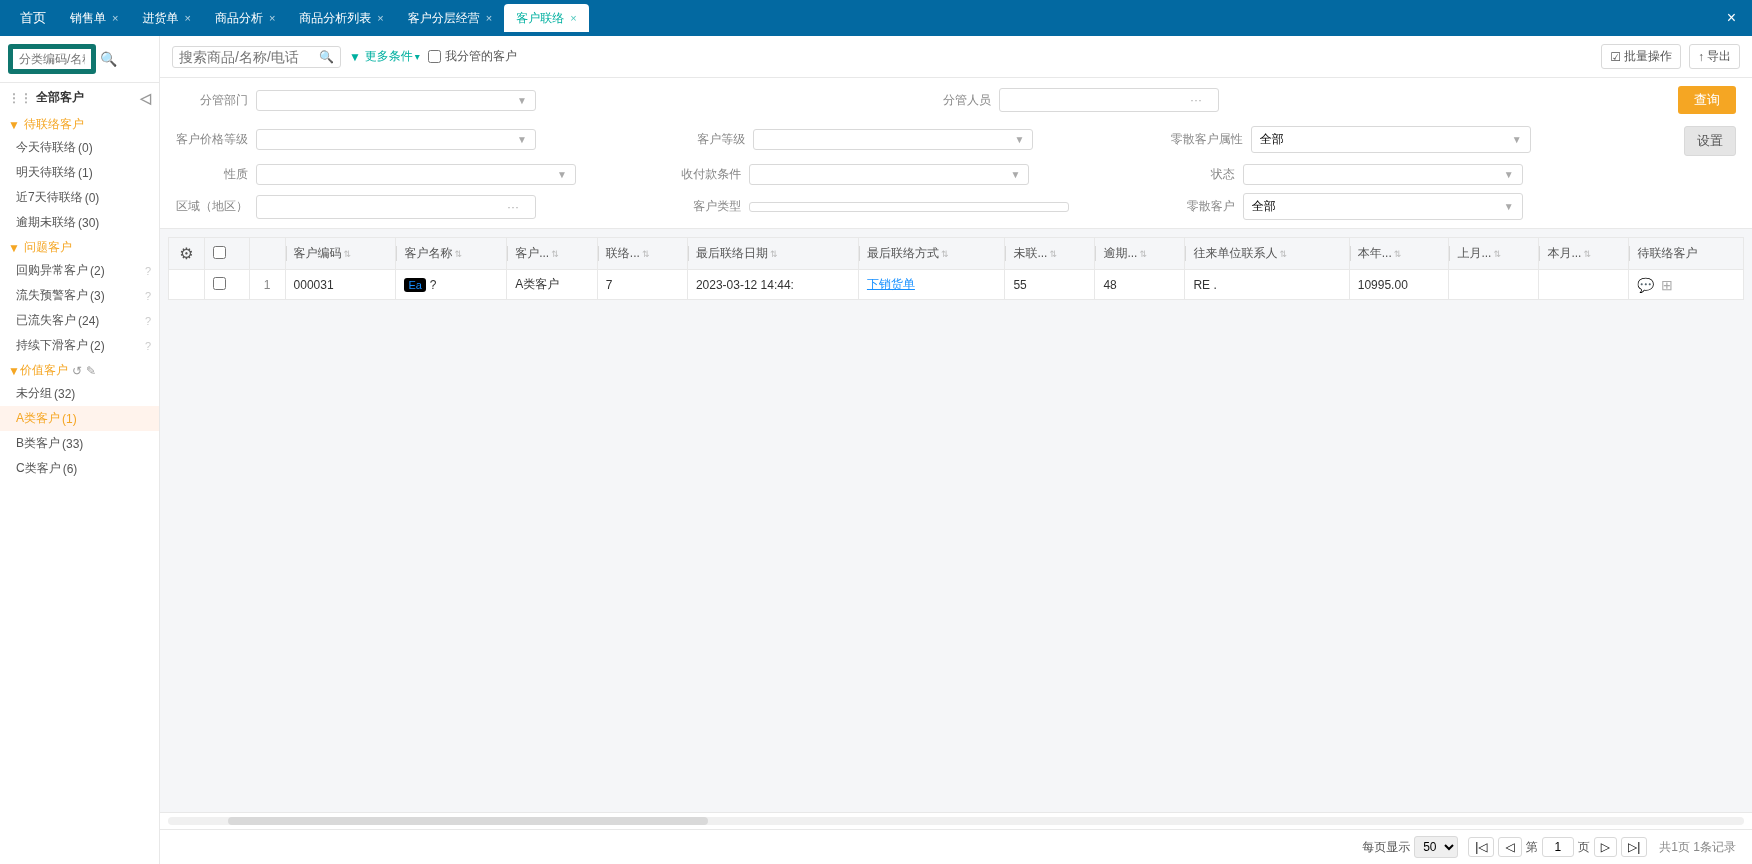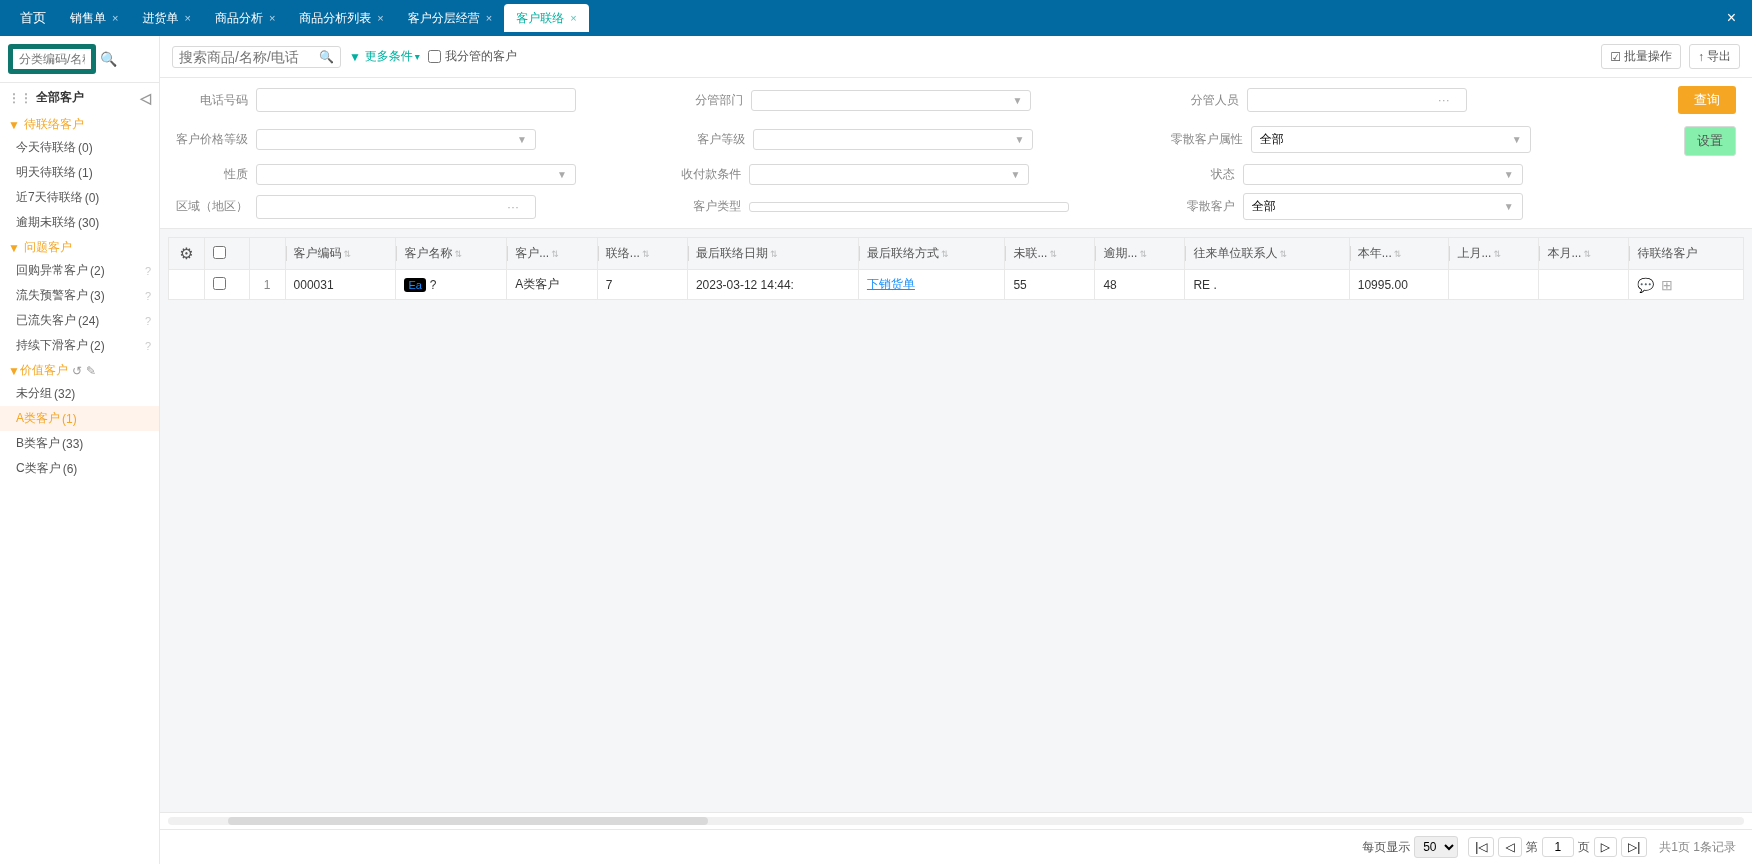--- a/index.html
+++ b/index.html
@@ -55,21 +55,21 @@
     .advanced-filter { background: #fff; border-bottom: 1px solid #e8e8e8; padding: 8px 16px; }
     .filter-row { display: flex; align-items: center; margin-bottom: 8px; gap: 0; }
     .filter-row:last-child { margin-bottom: 0; }
     .filter-cell { display: flex; align-items: center; flex: 1; min-width: 0; }
     .filter-label { color: #888; width: 80px; text-align: right; padding-right: 8px; flex-shrink: 0; }
     .filter-input { flex: 1; border: 1px solid #d9d9d9; border-radius: 3px; padding: 4px 8px; font-size: 12px; outline: none; background: #fff; }
     .filter-select { flex: 1; border: 1px solid #d9d9d9; border-radius: 3px; padding: 4px 8px; font-size: 12px; outline: none; background: #fff; display: flex; align-items: center; justify-content: space-between; cursor: pointer; }
     .filter-select .down-arrow { color: #aaa; font-size: 10px; }
     .filter-dots { color: #aaa; padding: 0 8px; cursor: pointer; }
     .query-btn { background: #f5a623; color: #fff; border: none; border-radius: 3px; padding: 5px 16px; cursor: pointer; font-size: 13px; }
-    .setting-btn { background: #86efac; color: #555; border: 1px solid #d9d9d9; border-radius: 3px; padding: 5px 12px; cursor: pointer; font-size: 13px; margin-top: 4px; }
+    .setting-btn { background: #e5e5e5; color: #555; border: 1px solid #d9d9d9; border-radius: 3px; padding: 5px 12px; cursor: pointer; font-size: 13px; margin-top: 4px; }
     .btn-group { display: flex; flex-direction: column; gap: 4px; align-items: flex-end; padding-left: 16px; }
 
     
     .table-area { flex: 1; overflow: auto; padding: 8px; }
     .data-table { width: 100%; border-collapse: collapse; background: #fff; }
     .data-table th { background: #f5f6f8; border: 1px solid #e8e8e8; padding: 6px 8px; color: #555; font-weight: normal; text-align: left; white-space: nowrap; position: relative; }
     .data-table th .col-sep { position: absolute; left: 0; top: 25%; bottom: 25%; width: 1px; background: #d9d9d9; }
     .data-table td { border: 1px solid #e8e8e8; padding: 6px 8px; color: #333; white-space: nowrap; }
     .data-table .link { color: #1890ff; cursor: pointer; text-decoration: underline; }
     .data-table .setting-col { width: 36px; text-align: center; }
@@ -245,24 +245,20 @@
         </div>
       </div>
     </div>
 
     <div class="advanced-filter">
       <div style="display:flex; gap:0; align-items:flex-start;">
         <div style="flex:1;">
 
           <div class="filter-row">
             <div class="filter-cell">
-              <span class="filter-label">电话号码</span>
-              <input class="filter-input" style="max-width: 320px;">
-            </div>
-            <div class="filter-cell">
               <span class="filter-label">分管部门</span>
               <div class="filter-select" style="max-width:280px;">
                 <span></span>
                 <span class="down-arrow">▼</span>
               </div>
             </div>
             <div class="filter-cell">
               <span class="filter-label">分管人员</span>
               <div class="filter-select" style="max-width:220px;">
                 <span></span>

